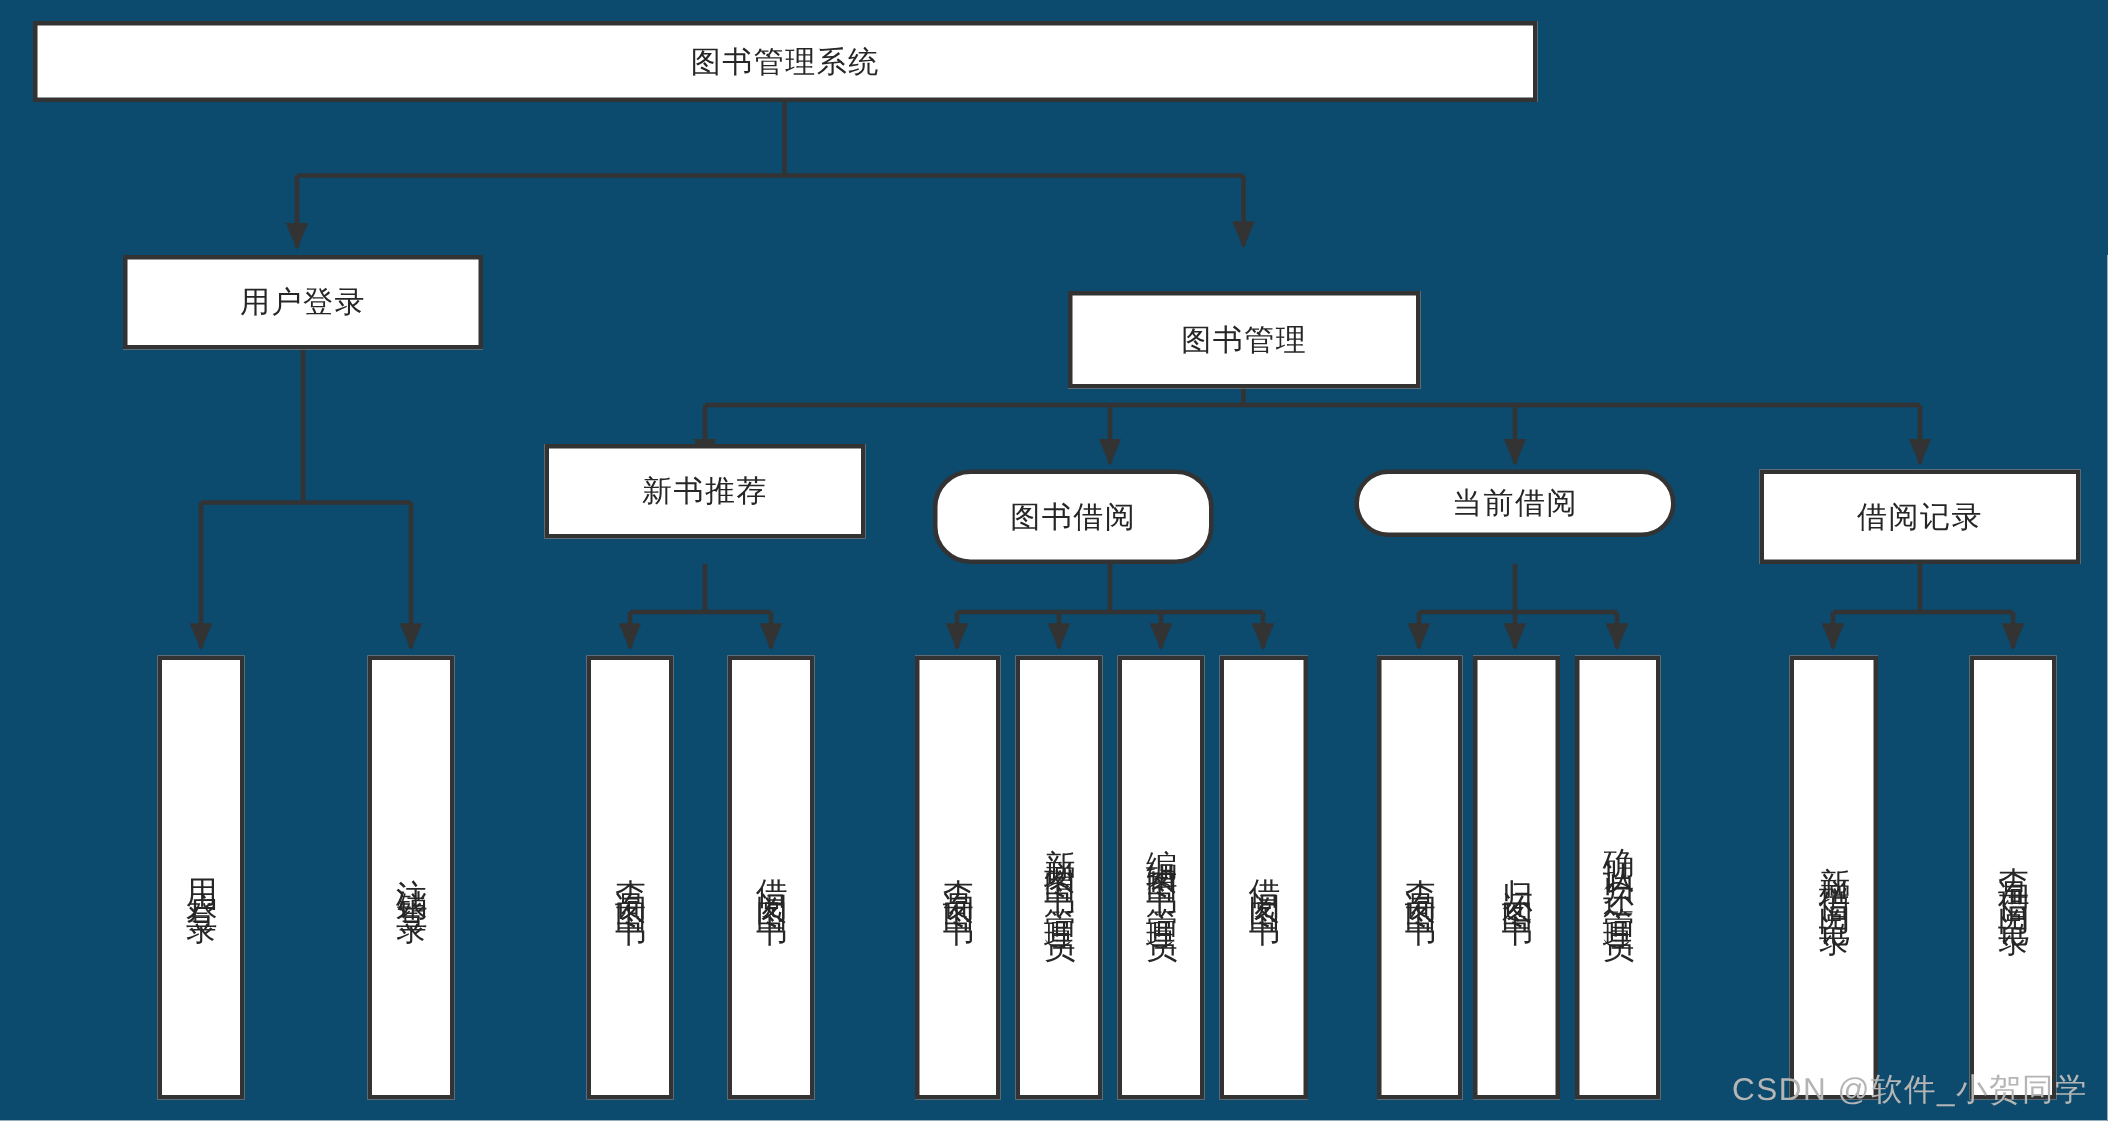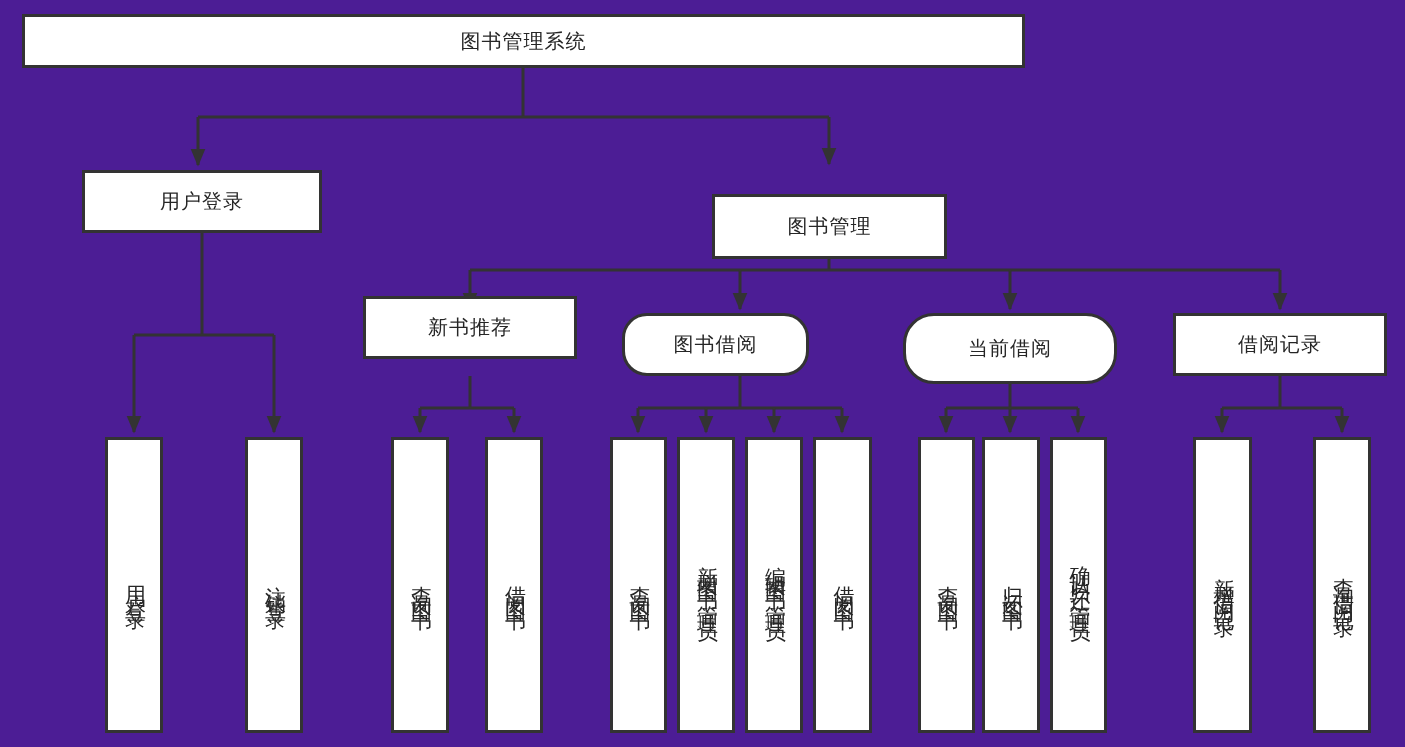--- a/index.html
+++ b/index.html
@@ -1,22 +1,22 @@
 <!DOCTYPE html>
 <html><head>
 <meta charset="utf-8">
 <style>
   html, body { margin: 0; padding: 0; background: #ffffff; }
   #stage {
     position: relative;
     width: 1405px;
     height: 747px;
-    background: #4c1d95;
+    background: #0c4a6e;
     overflow: hidden;
-    font-family: Liberation Mono, monospace;
+    font-family: Liberation Sans, sans-serif;
   }
   #wires {
     position: absolute;
     left: 0; top: 0;
     width: 1405px; height: 747px;
     z-index: 1;
   }
   .node {
     position: absolute;
     box-sizing: border-box;
@@ -105,35 +105,36 @@
     </g>
   </svg>
 
   <div class="node node-h" style="left:22px; top:14px; width:1003px; height:54px;">图书管理系统</div>
 
   <div class="node node-h" style="left:82px; top:170px; width:240px; height:63px;">用户登录</div>
   <div class="node node-h" style="left:712px; top:169px; width:235px; height:65px;margin-top:25px;">图书管理</div>
 
   <div class="node node-h" style="left:363px; top:296px; width:214px; height:63px;">新书推荐</div>
   <div class="node node-h" style="left:622px; top:313px; width:187px; height:63px;border-radius:25px;">图书借阅</div>
-  <div class="node node-h" style="left:903px; top:313px; width:214px; height:71px;border-radius:31px;">当前借阅</div>
+  <div class="node node-h" style="left:903px; top:313px; width:214px; height:45px;border-radius:31px;">当前借阅</div>
   <div class="node node-h" style="left:1173px; top:313px; width:214px; height:63px;">借阅记录</div>
 
   <div class="node node-v" style="left:105px; top:437px; width:58px; height:296px;">用户登录</div>
   <div class="node node-v" style="left:245px; top:437px; width:58px; height:296px;">注销登录</div>
 
   <div class="node node-v" style="left:391px; top:437px; width:58px; height:296px;">查询图书</div>
   <div class="node node-v" style="left:485px; top:437px; width:58px; height:296px;">借阅图书</div>
 
   <div class="node node-v" style="left:610px; top:437px; width:57px; height:296px;">查询图书</div>
   <div class="node node-v" style="left:677px; top:437px; width:58px; height:296px;">新增图书（管理员）</div>
   <div class="node node-v" style="left:745px; top:437px; width:58px; height:296px;">编辑图书（管理员）</div>
   <div class="node node-v" style="left:813px; top:437px; width:59px; height:296px;">借阅图书</div>
 
   <div class="node node-v" style="left:918px; top:437px; width:57px; height:296px;">查询图书</div>
   <div class="node node-v" style="left:982px; top:437px; width:58px; height:296px;">归还图书</div>
   <div class="node node-v" style="left:1050px; top:437px; width:57px; height:296px;">确认归还（管理员）</div>
 
   <div class="node node-v" style="left:1193px; top:437px; width:59px; height:296px;">新增借阅记录</div>
   <div class="node node-v" style="left:1313px; top:437px; width:58px; height:296px;">查询借阅记录</div>
 
+  <div id="watermark">CSDN @软件_小贺同学</div>
 
 </div>
 
 </body></html>

